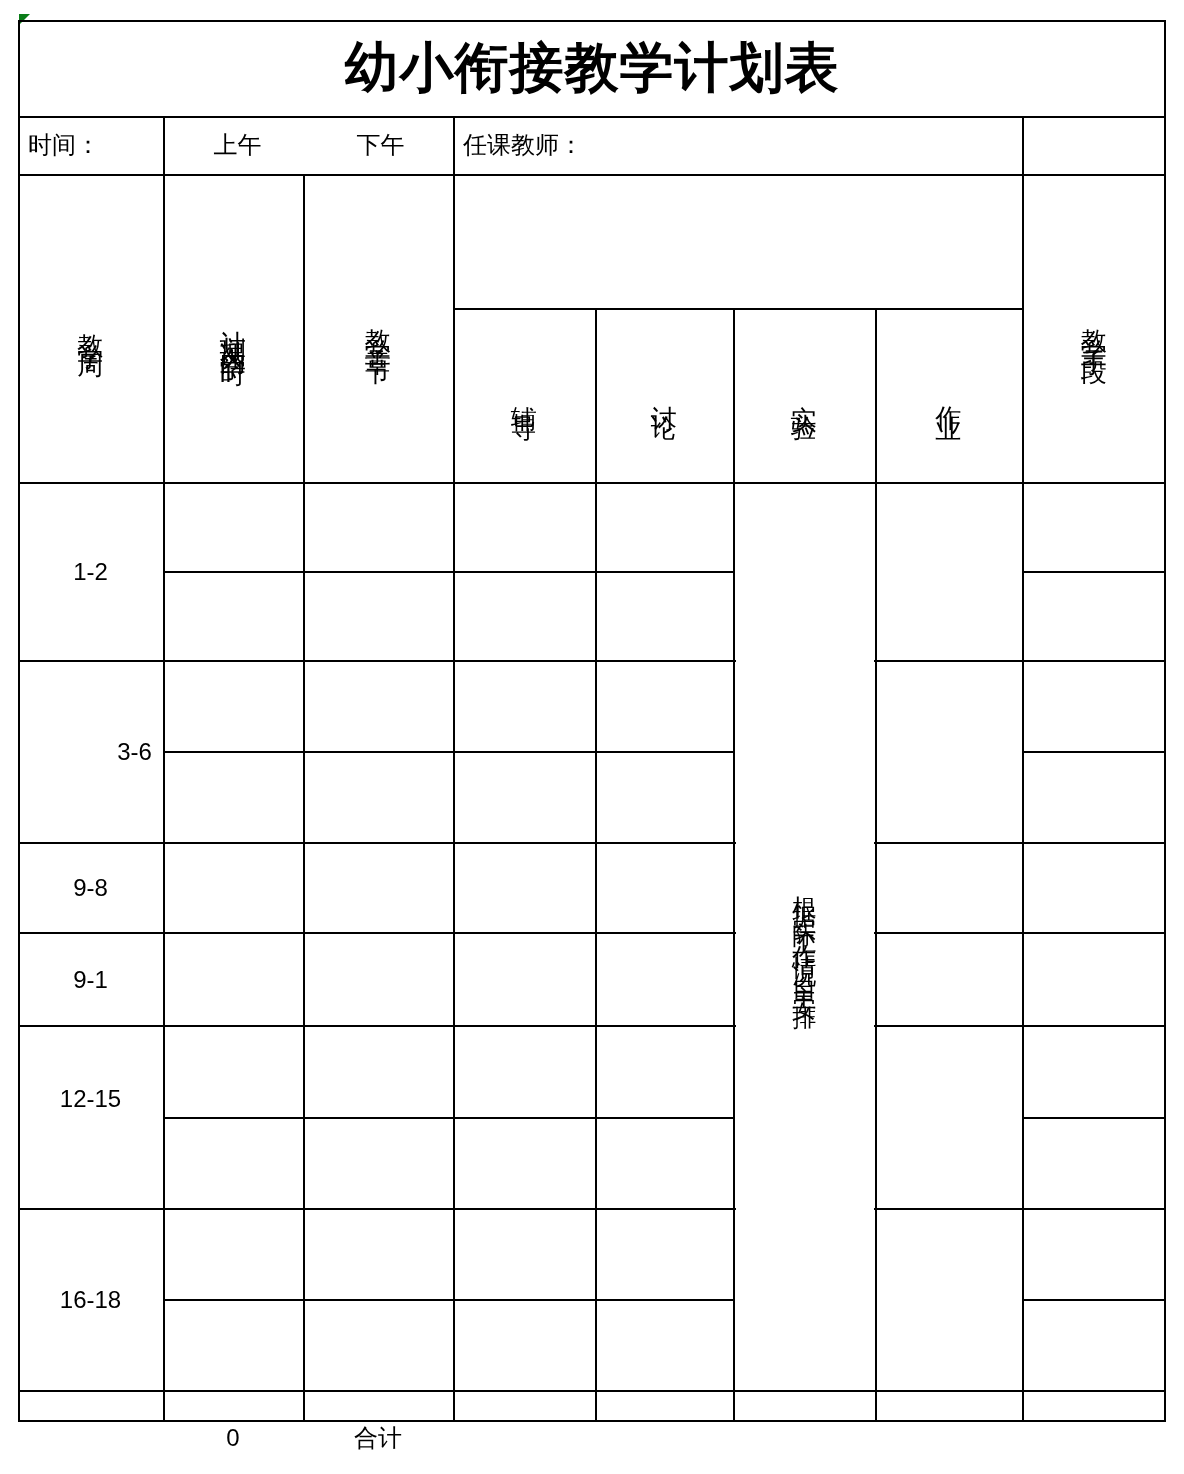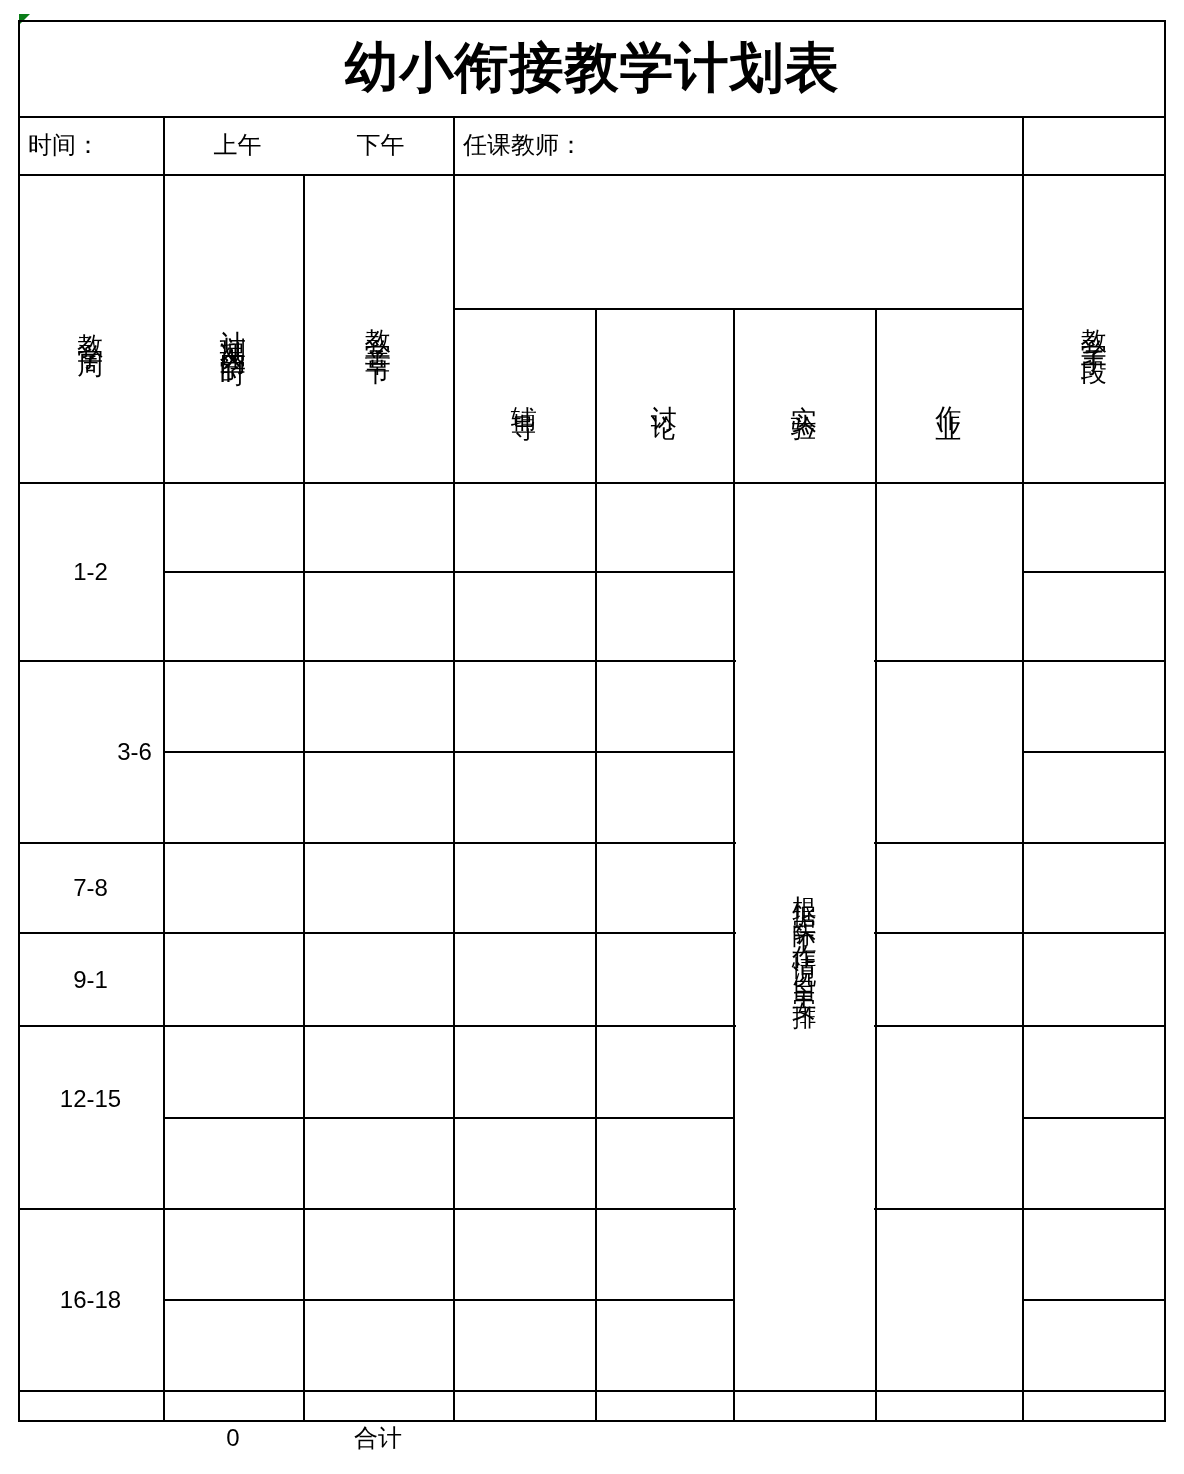--- a/index.html
+++ b/index.html
@@ -163,21 +163,21 @@
   <div class="hline thin" style="left:595px; top:1117px; width:138px;"></div>
   <div class="hline thin" style="left:595px; top:1299px; width:138px;"></div>
 
   <div class="hline thin" style="left:1022px; top:571px;  width:142px;"></div>
   <div class="hline thin" style="left:1022px; top:751px;  width:142px;"></div>
   <div class="hline thin" style="left:1022px; top:1117px; width:142px;"></div>
   <div class="hline thin" style="left:1022px; top:1299px; width:142px;"></div>
 
   <div class="cell num" style="left:20px;  top:484px;  width:141px; height:176px;">1-2</div>
   <div class="cell num" style="left:20px;  top:662px;  width:141px; height:180px;margin-left:44px;">3-6</div>
-  <div class="cell num" style="left:20px;  top:844px;  width:141px; height:88px;">7-8</div>
+  <div class="cell num" style="left:20px;  top:844px;  width:141px; height:88px;">9-8</div>
   <div class="cell num" style="left:20px;  top:934px;  width:141px; height:91px;">9-1</div>
   <div class="cell num" style="left:20px;  top:1027px; width:141px; height:143px;">12-15</div>
   <div class="cell num" style="left:20px;  top:1210px; width:141px; height:180px;">16-18</div>
 
   <div class="cell vert t24" style="left:735px; top:484px; width:138px; height:904px;">根据实际工作情况自主安排</div>
 
   <div class="cell num" style="left:20px;  top:1392px; width:141px; height:92px;"></div>
   <div class="cell num" style="left:165px; top:1392px; width:136px; height:92px;">0</div>
   <div class="cell t24" style="left:305px; top:1392px; width:146px; height:92px;">合计</div>
   <div class="cell" style="left:455px; top:1392px; width:138px; height:92px;"></div>

